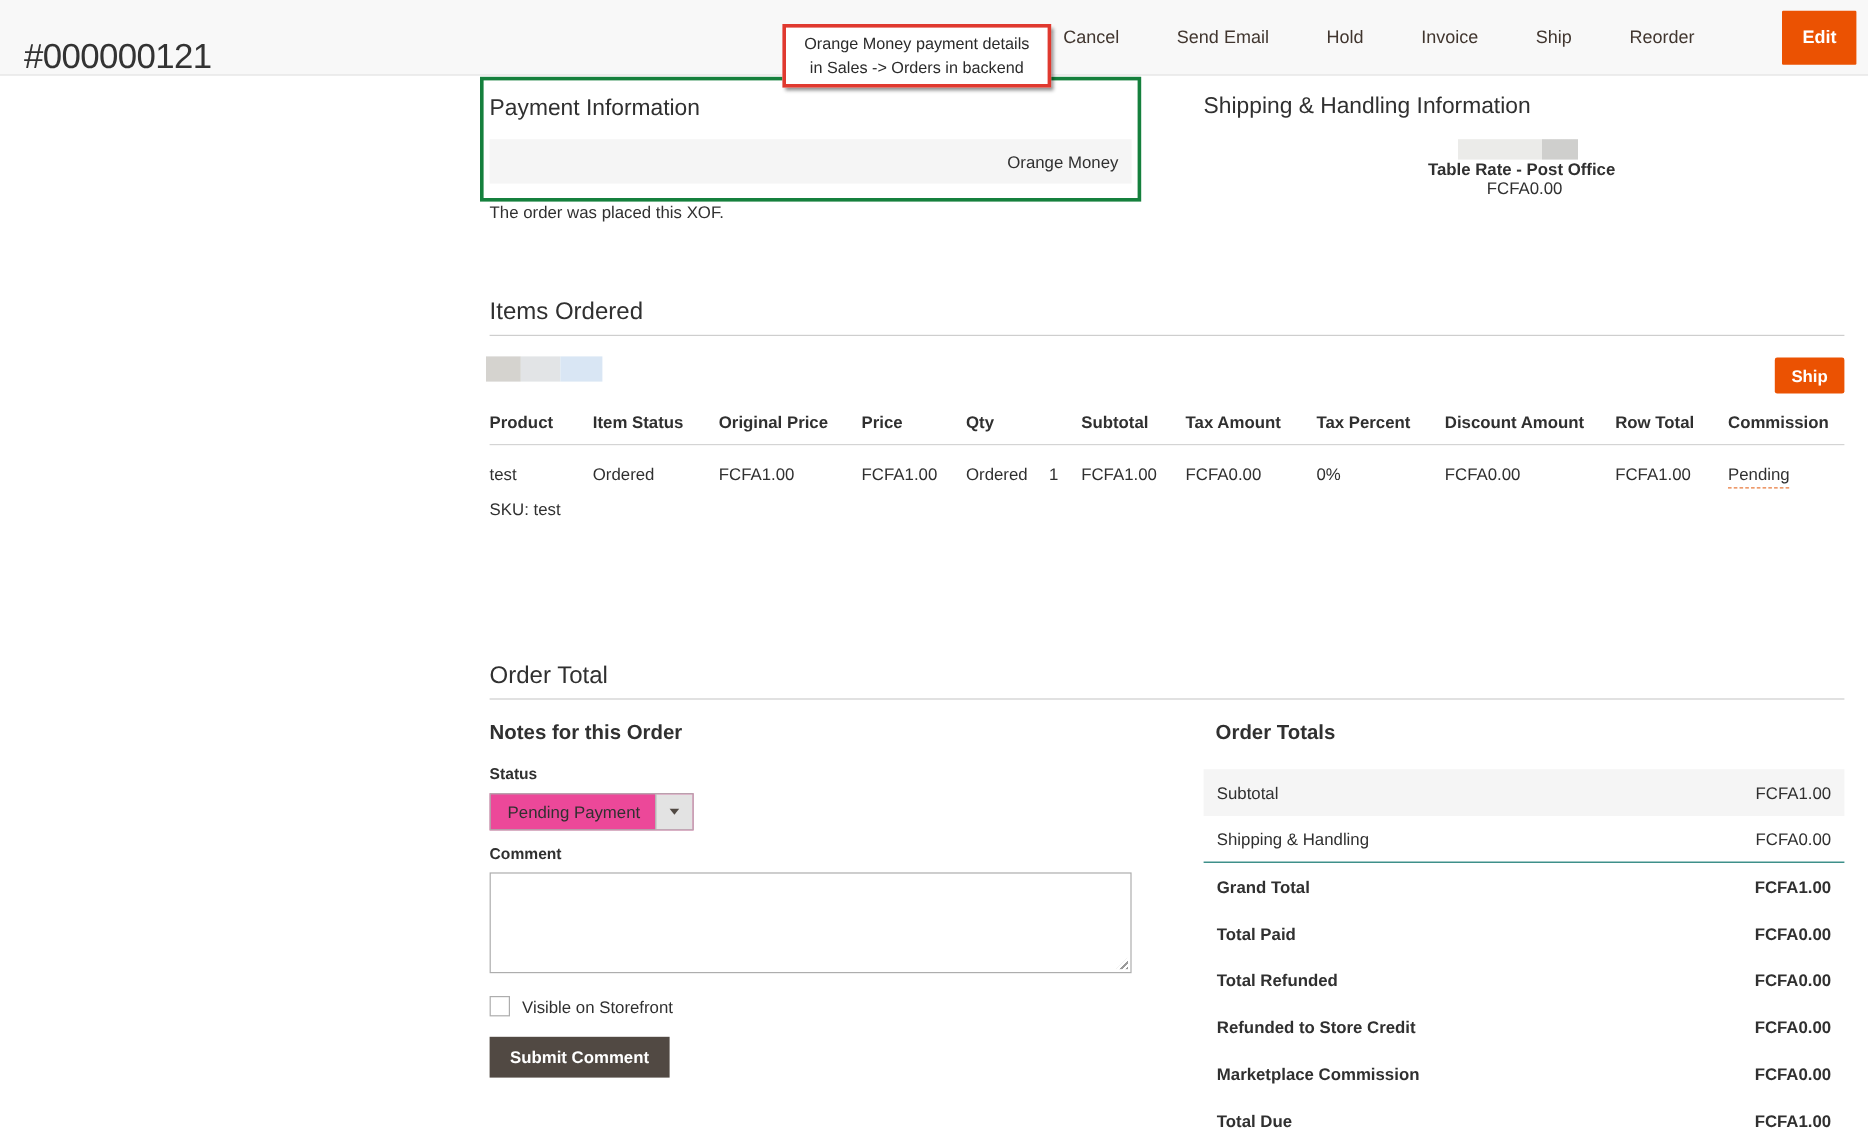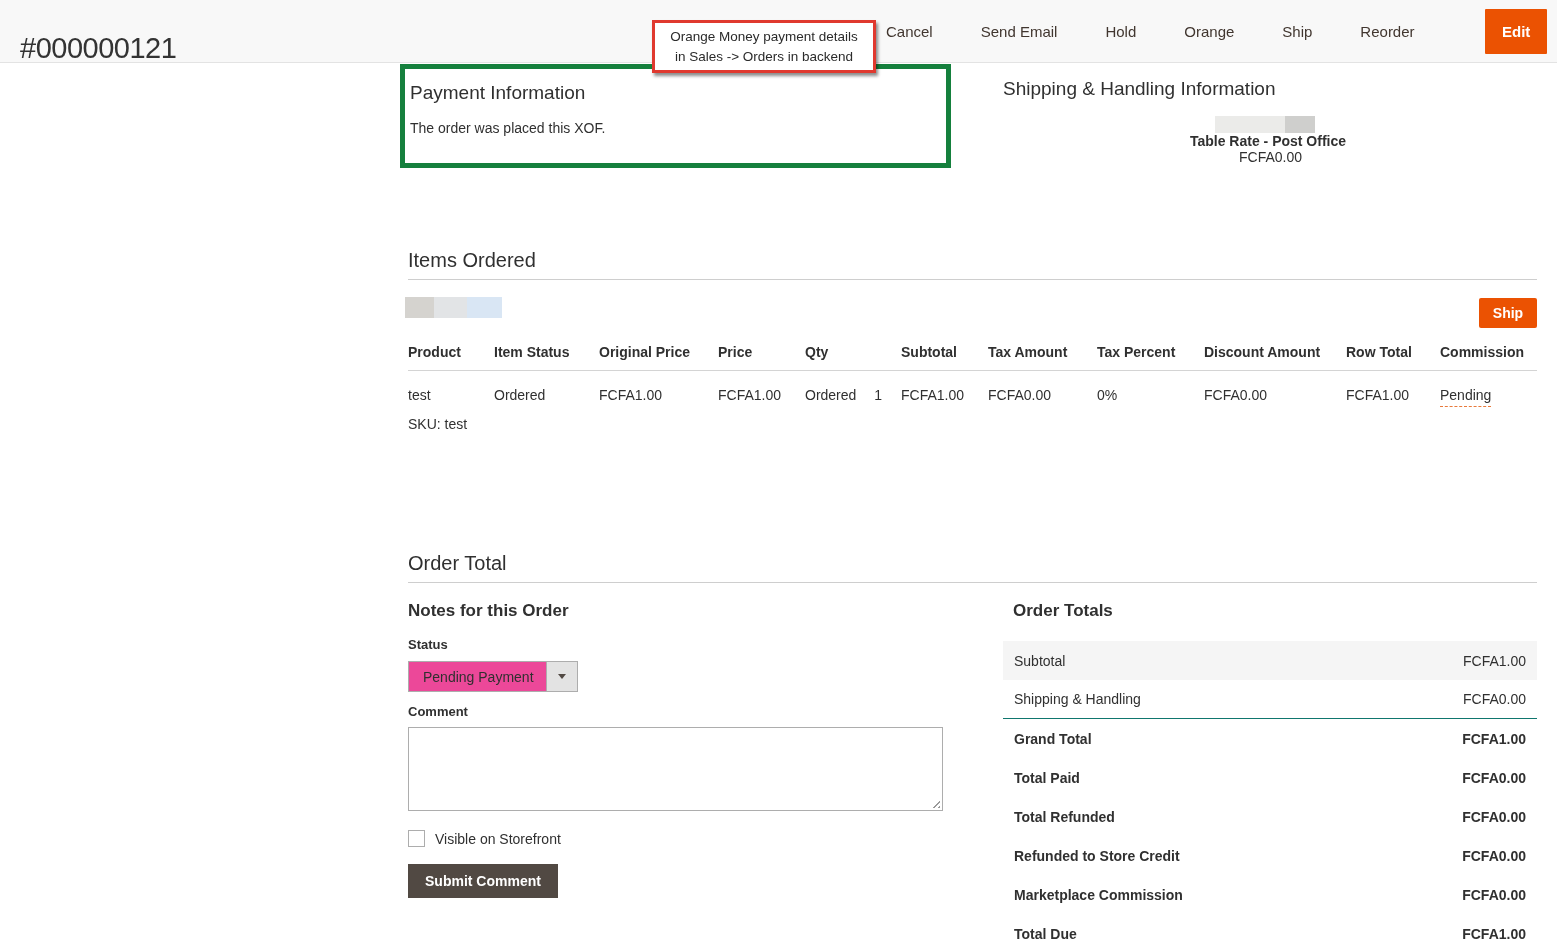--- a/index.html
+++ b/index.html
@@ -34,21 +34,21 @@
   .action-link { font-size:15px; color:#41362f; cursor:pointer; white-space:nowrap; }
   .edit-button {
     position:absolute; left:1485px; top:9px; height:45px; line-height:45px;
     padding:0 17px; background:#eb5202; color:#ffffff;
     font-size:15px; font-weight:bold; border:none; border-radius:1px; cursor:pointer;
   }
 
   
   .payment-box {
     position:absolute; left:400px; top:64px; width:551px; height:104px;
-    border:5px solid #15803d; padding:13px 5px 0 5px; background:#fff; z-index:5;
+    border:3px solid #15803d; padding:13px 5px 0 5px; background:#fff; z-index:5;
   }
   .section-title { font-size:19px; font-weight:normal; color:#303030; margin:0; }
   .payment-method-bar {
     margin-top:14px; height:37px; background:#f5f5f5;
     display:flex; align-items:center; justify-content:flex-end; padding-right:11px;
     font-size:14px;
   }
   .payment-note { margin-top:16px; font-size:14px; }
 
   .shipping-block { position:absolute; left:1003px; top:78px; width:540px; }
@@ -140,30 +140,33 @@
 
   <div class="annotation">
     <span>Orange Money payment details</span>
     <span>in Sales -&gt; Orders in backend</span>
   </div>
 
   <nav class="topbar-actions">
     <span class="action-link">Cancel</span>
     <span class="action-link">Send Email</span>
     <span class="action-link">Hold</span>
-    <span class="action-link">Orange</span>
+    <span class="action-link">Invoice</span>
     <span class="action-link">Ship</span>
     <span class="action-link">Reorder</span>
   </nav>
 
   <button class="edit-button">Edit</button>
 </header>
 
 <section class="payment-box">
   <h2 class="section-title">Payment Information</h2>
+  <div class="payment-method-bar">
+    <span>Orange Money</span>
+  </div>
   <div class="payment-note">The order was placed this XOF.</div>
 </section>
 
 <section class="shipping-block">
   <h2 class="section-title">Shipping &amp; Handling Information</h2>
   <div class="ship-method-row">
     <span class="redaction-ship"></span>
     <span class="ship-method-name">Table Rate - Post Office</span>
     <span class="ship-method-amount">FCFA0.00</span>
   </div>

